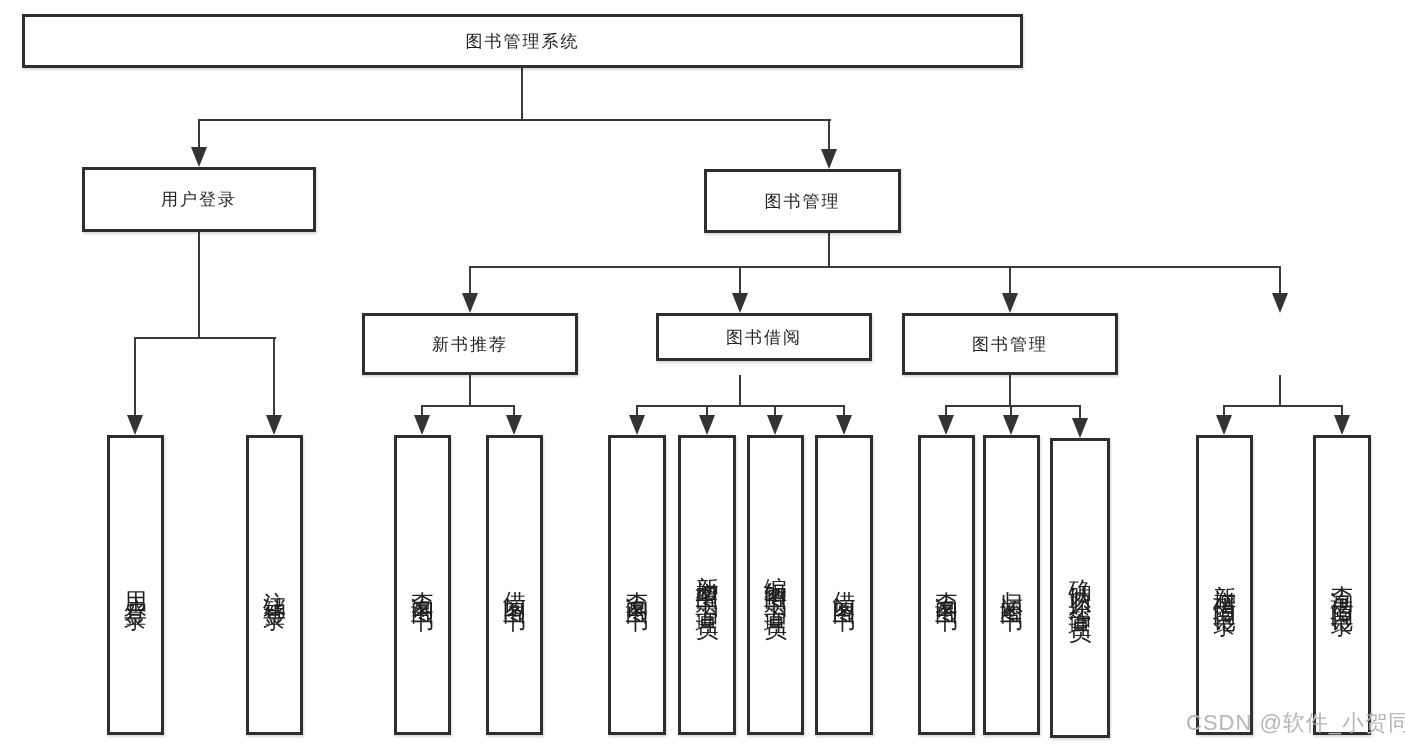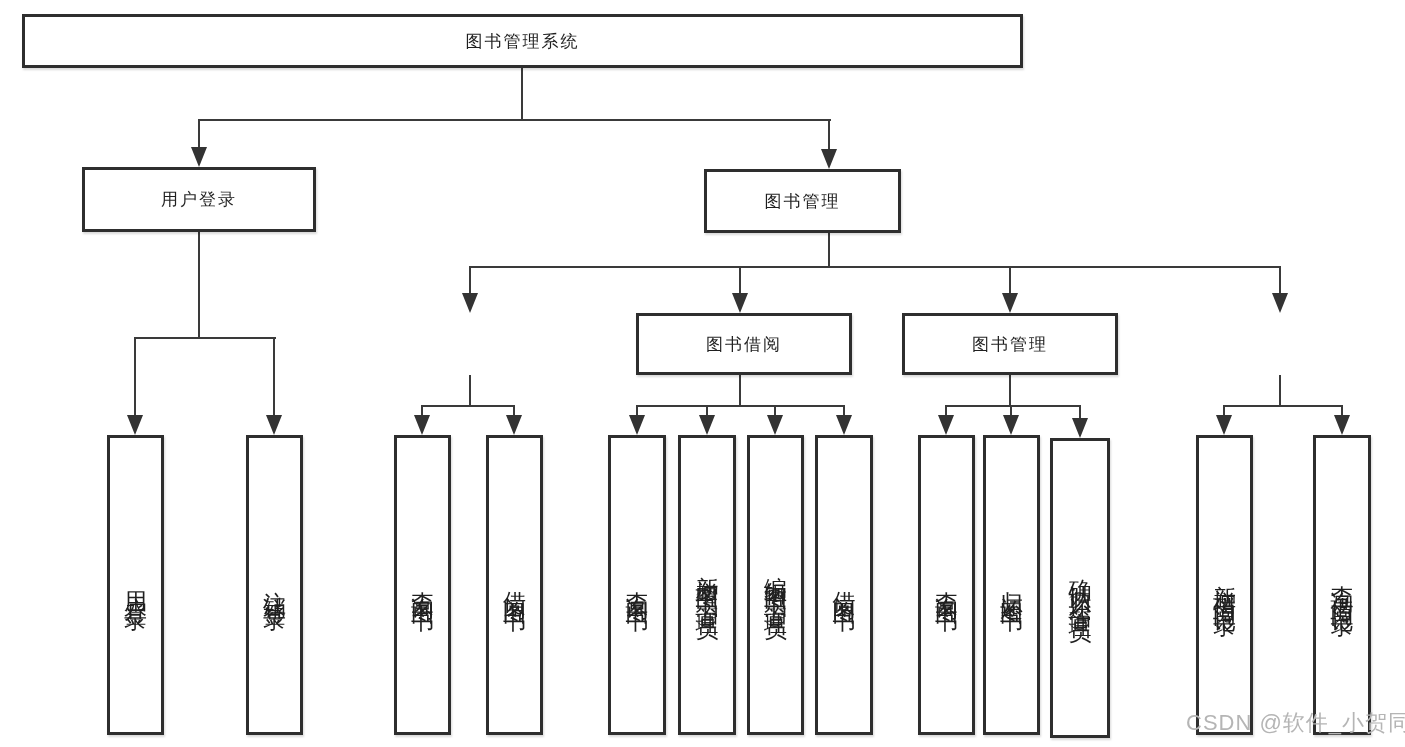--- a/index.html
+++ b/index.html
@@ -97,21 +97,24 @@
     <span>图书管理系统</span>
   </div>
 
   <div class="box h" style="left:82px;top:167px;width:234px;height:65px">
     <span>用户登录</span>
   </div>
   <div class="box h" style="left:704px;top:169px;width:197px;height:64px">
     <span>图书管理</span>
   </div>
 
-  <div class="box h" style="left:636px;top:313px;width:216px;height:62px">
+  <div class="box h" style="left:362px;top:313px;width:216px;height:62px">
+    <span>新书推荐</span>
+  </div>
+  <div class="box h" style="left:656px;top:313px;width:216px;height:48px">
     <span>图书借阅</span>
   </div>
   <div class="box h" style="left:902px;top:313px;width:216px;height:62px">
     <span>图书管理</span>
   </div>
 
   <div class="box v" style="left:107px;top:435px;width:57px;height:300px">
     <span>用户登录</span>
   </div>
   <div class="box v" style="left:246px;top:435px;width:57px;height:300px">

